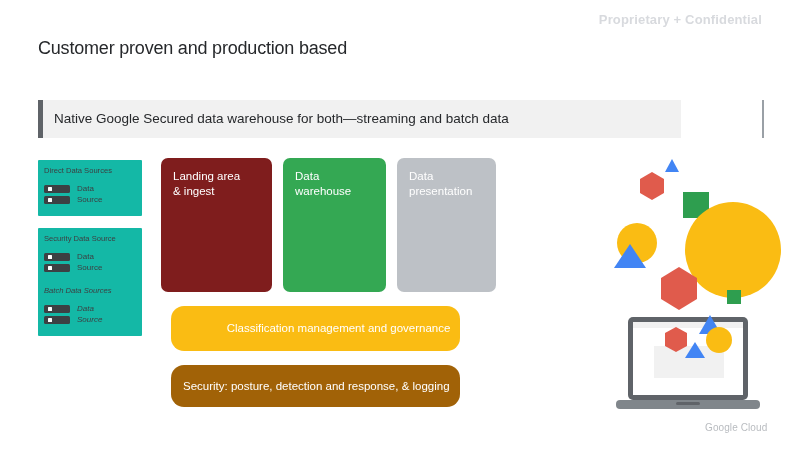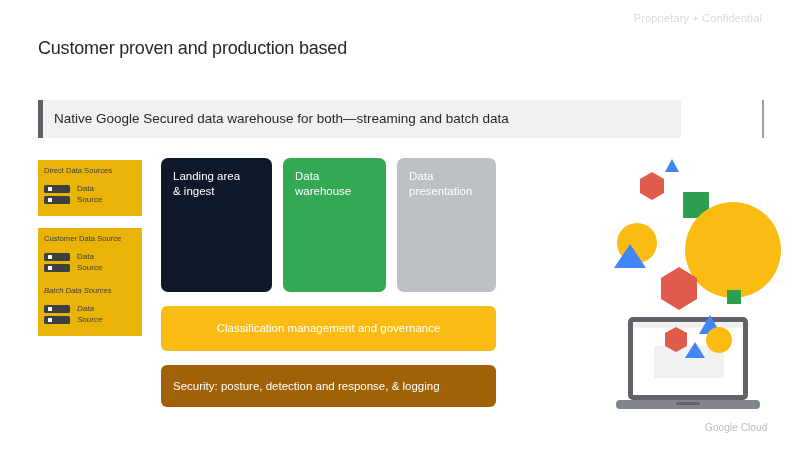--- a/index.html
+++ b/index.html
@@ -14,24 +14,25 @@
     overflow: hidden;
     font-family: "Liberation Sans", sans-serif;
     -webkit-font-smoothing: antialiased;
   }
 
   
   #confidential {
     position: absolute;
     top: 12px;
     right: 38px;
-    font-size: 11px;
+    font-size: 13px;
     color: #d8dade;
     letter-spacing: 0.15px;
     white-space: nowrap;
+    font-weight: bold;
   }
 
   
   #slide-title {
     position: absolute;
     left: 38px;
     top: 38px;
     font-size: 18px;
     color: #26282b;
     letter-spacing: -0.2px;
@@ -72,21 +73,21 @@
     width: 2px;
     height: 38px;
     background: #9aa0a6;
   }
 
   
   .source-card {
     position: absolute;
     left: 38px;
     width: 104px;
-    background: #eab308;
+    background: #14b8a6;
     border-radius: 1px;
   }
   #source-card-0 { top: 160px; height: 56px; }
   #source-card-1 { top: 228px; height: 56px; }
   #source-card-2 { top: 280px; height: 56px; font-style: italic; }
 
   .source-title {
     position: absolute;
     left: 6px;
     top: 6px;
@@ -151,23 +152,23 @@
   #stage-1 { left: 283px; width: 103px; }
   #stage-2 { left: 397px; width: 99px; }
   #stage-0-text { top: 11px; }
   #stage-1-text { top: 11px; }
   #stage-1-text2 { top: 58px; }
   #stage-2-text { top: 11px; }
 
   
   .layer-bar {
     position: absolute;
-    left: 161px;
-    width: 335px;
-    border-radius: 6px;
+    left: 171px;
+    width: 289px;
+    border-radius: 13px;
   }
   #layer-governance {
     top: 306px;
     height: 45px;
   }
   #layer-security {
     top: 365px;
     height: 42px;
   }
   .layer-text {
@@ -232,21 +233,21 @@
       <div class="server-bar"></div>
     </div>
     <div class="source-label">
       <div>Data</div>
       <div>Source</div>
     </div>
   </div>
 </div>
 
 <div class="source-card" id="source-card-1">
-  <div class="source-title">Customer Data Source</div>
+  <div class="source-title">Security Data Source</div>
   <div class="source-body">
     <div class="server-icon">
       <div class="server-bar"></div>
       <div class="server-bar"></div>
     </div>
     <div class="source-label">
       <div>Data</div>
       <div>Source</div>
     </div>
   </div>
@@ -259,21 +260,21 @@
       <div class="server-bar"></div>
       <div class="server-bar"></div>
     </div>
     <div class="source-label">
       <div>Data</div>
       <div>Source</div>
     </div>
   </div>
 </div>
 
-<div class="stage-box" id="stage-0" style="background-color: #0f172a;">
+<div class="stage-box" id="stage-0" style="background-color: #7f1d1d;">
   <div class="stage-text" id="stage-0-text">Landing area
 &amp; ingest</div>
 </div>
 
 <div class="stage-box" id="stage-1" style="background-color: rgb(52, 168, 83);">
   <div class="stage-text" id="stage-1-text">Data
 warehouse</div>
 </div>
 
 <div class="stage-box" id="stage-2" style="background-color: rgb(189, 193, 198);">

